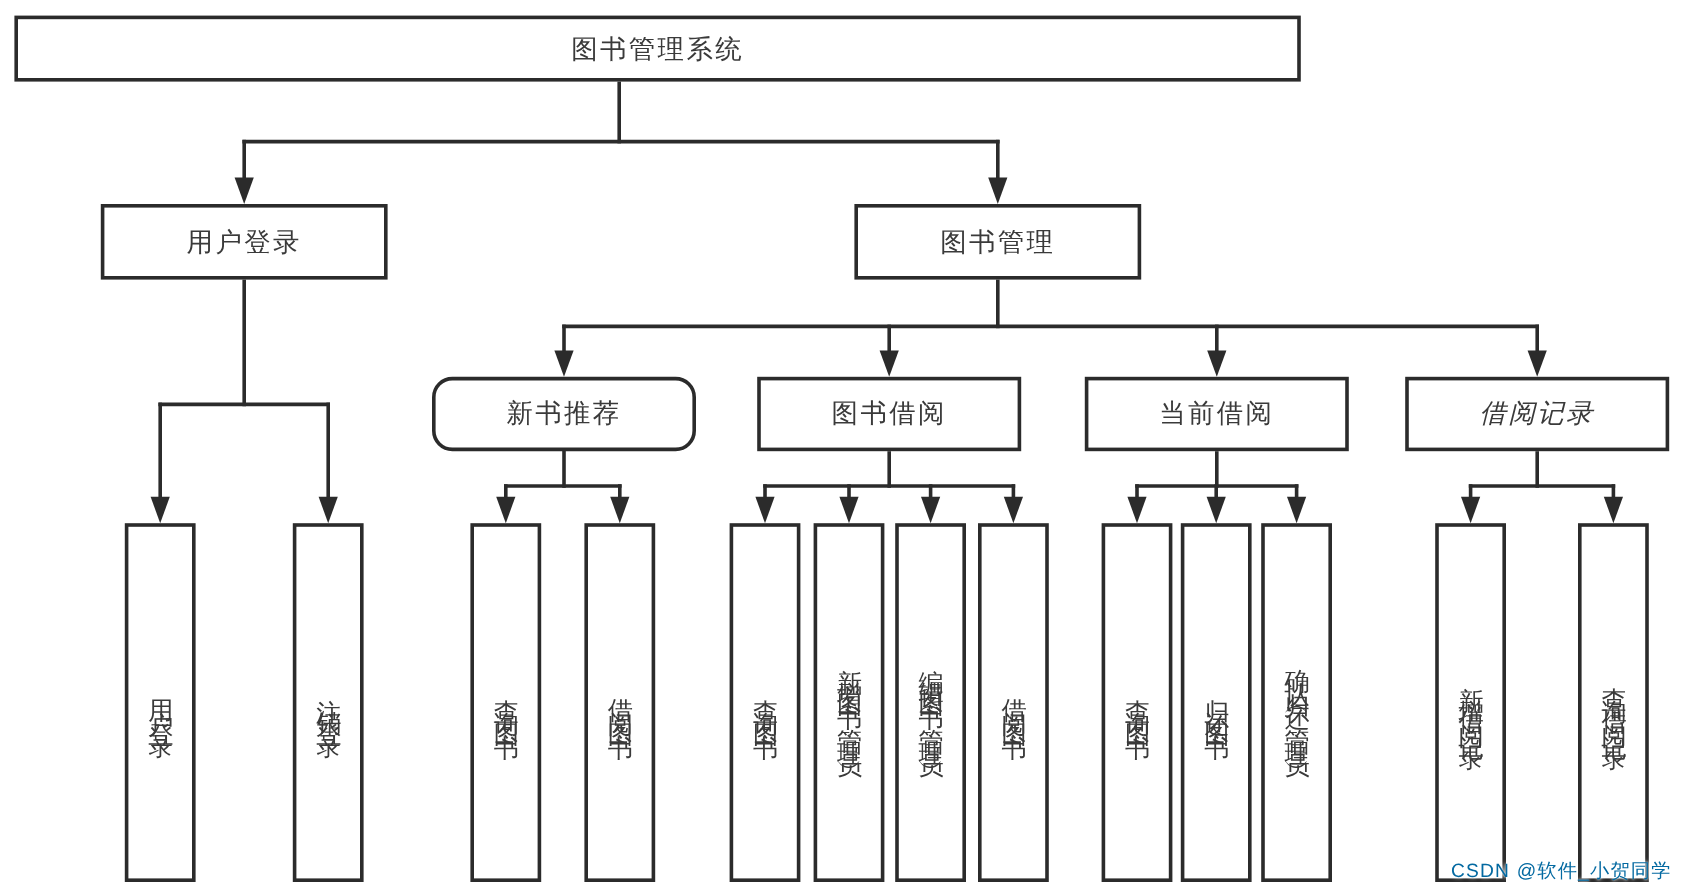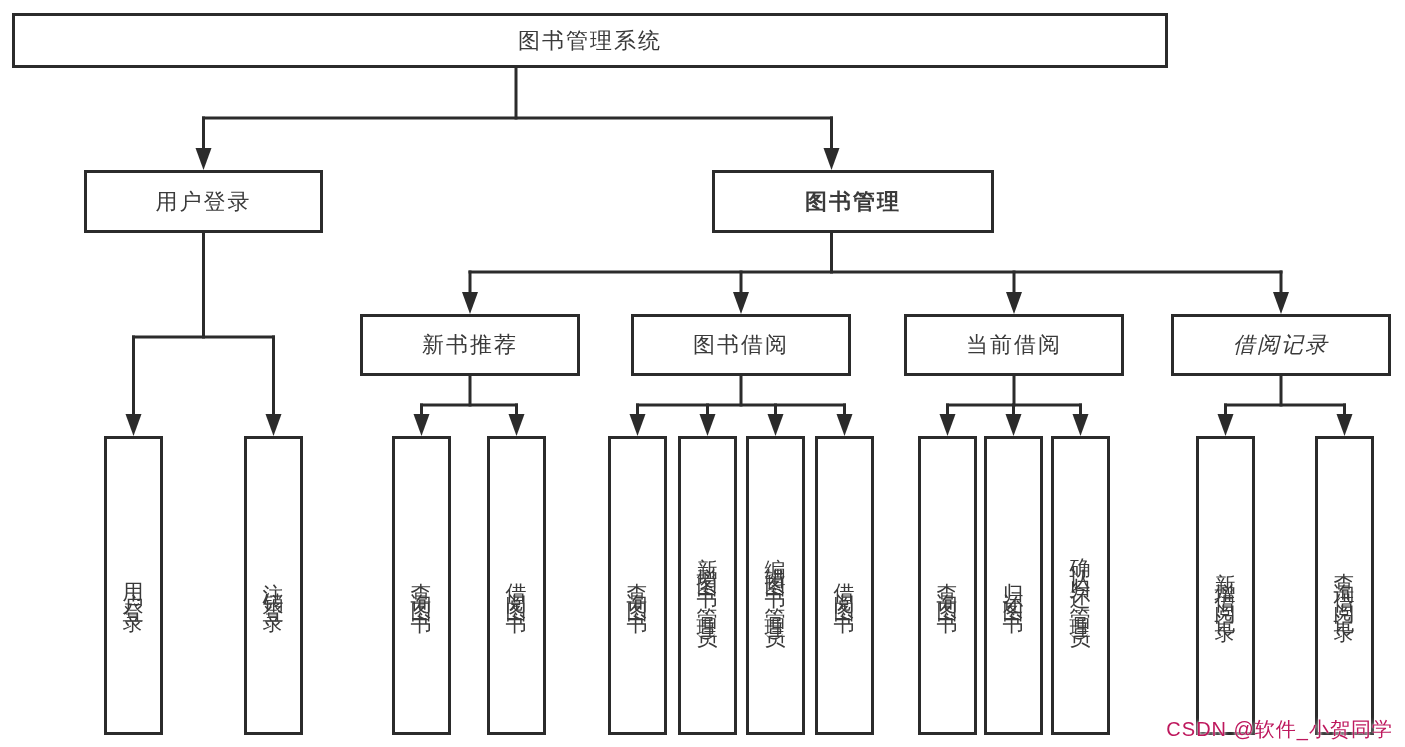--- a/index.html
+++ b/index.html
@@ -23,25 +23,25 @@
     background: #ffffff;
     border: 3px solid #2b2b2b;
     box-sizing: border-box;
     display: flex;
     align-items: center;
     justify-content: center;
     z-index: 2;
     color: #3a3a3a;
   }
   .hnode { font-size: 22px; letter-spacing: 2px; line-height: 1; }
-  .root-node  { left: 12px;  top: 13px;  width: 1156px; height: 55px; }
+  .root-node  { left: 12px;  top: 13px;  width: 1072px; height: 55px; }
   .l2-login   { left: 84px;  top: 170px; width: 239px;  height: 63px; }
-  .l2-mgmt    { left: 712px; top: 170px; width: 282px;  height: 63px; font-weight: bold; }
+  .l2-mgmt    { left: 712px; top: 170px; width: 239px;  height: 63px; }
   .l3 { top: 314px; width: 220px; height: 62px; }
-  .l3-a { left: 360px; }
+  .l3-a { left: 360px; border-radius: 17px; }
   .l3-b { left: 631px; }
   .l3-c { left: 904px; text-align: center; }
   .l3-d { left: 1171px; font-style: italic; }
   .vnode {
     top: 436px;
     width: 59px;
     height: 299px;
     writing-mode: vertical-rl;
     text-orientation: mixed;
     font-size: 21px;
@@ -59,22 +59,22 @@
   .v9  { left: 918px; }
   .v10 { left: 984px; }
   .v11 { left: 1051px; }
   .v12 { left: 1196px; }
   .v13 { left: 1315px; }
   #watermark {
     position: absolute;
     right: 12px;
     top: 716px;
     z-index: 3;
-    font-size: 20px;
-    color: #be185d;
+    font-size: 16px;
+    color: #0369a1;
     letter-spacing: 1px;
     text-shadow: 0 0 2px #ffffff, 0 0 4px #ffffff;
     white-space: nowrap;
   }
   line, polyline { stroke: #2b2b2b; stroke-width: 3; fill: none; stroke-linecap: square; }
   polygon { fill: #2b2b2b; stroke: none; }
 </style>
 </head>
 <body>
 

